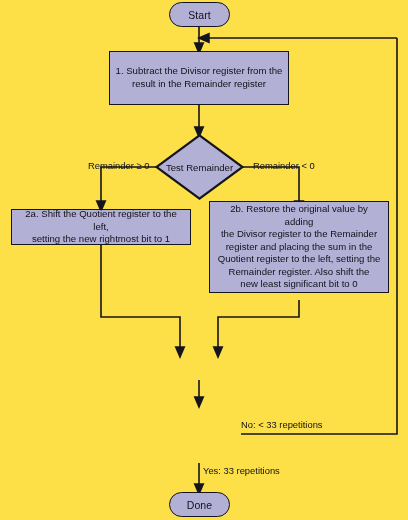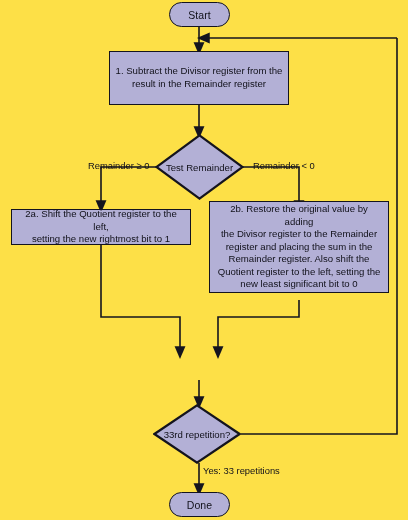--- a/index.html
+++ b/index.html
@@ -131,32 +131,27 @@
 
   <div class="node process" style="left:11px; top:209px; width:180px; height:36px; flex-direction:column;">
     <span class="txt">2a.  Shift the Quotient register to the left,</span>
     <span class="txt">setting the new rightmost bit to 1</span>
   </div>
 
   <div class="node process" style="left:209px; top:201px; width:180px; height:92px; flex-direction:column;">
     <span class="txt">2b.  Restore the original value by adding</span>
     <span class="txt">the Divisor register to the Remainder</span>
     <span class="txt">register and placing the sum in the</span>
+    <span class="txt">Quotient register to the left, setting the</span>
     <span class="txt">Remainder register. Also shift the</span>
-    <span class="txt">Quotient register to the left, setting the</span>
     <span class="txt">new least significant bit to 0</span>
   </div>
 
 
-  <div class="decision" style="left:153px; top:404px; width:88px; height:60px;">
-    <svg class="dia" viewBox="0 0 88 60" preserveAspectRatio="none">
-      <polygon points="44,1.4 86.6,30 44,58.6 1.4,30" fill="#b3b0d6" stroke="#14141e" stroke-width="2.2"></polygon>
-    </svg>
-    <span class="dlabel">33rd repetition?</span>
-  </div>
 
+  <div class="edge-label" style="left:241px; top:419px;">No: &lt; 33 repetitions</div>
   <div class="edge-label" style="left:203px; top:465px;">Yes: 33 repetitions</div>
 
   <div class="node terminator" style="left:169px; top:492px; width:61px; height:25px;">
     <span>Done</span>
   </div>
 
 </div>
 
 </body></html>

